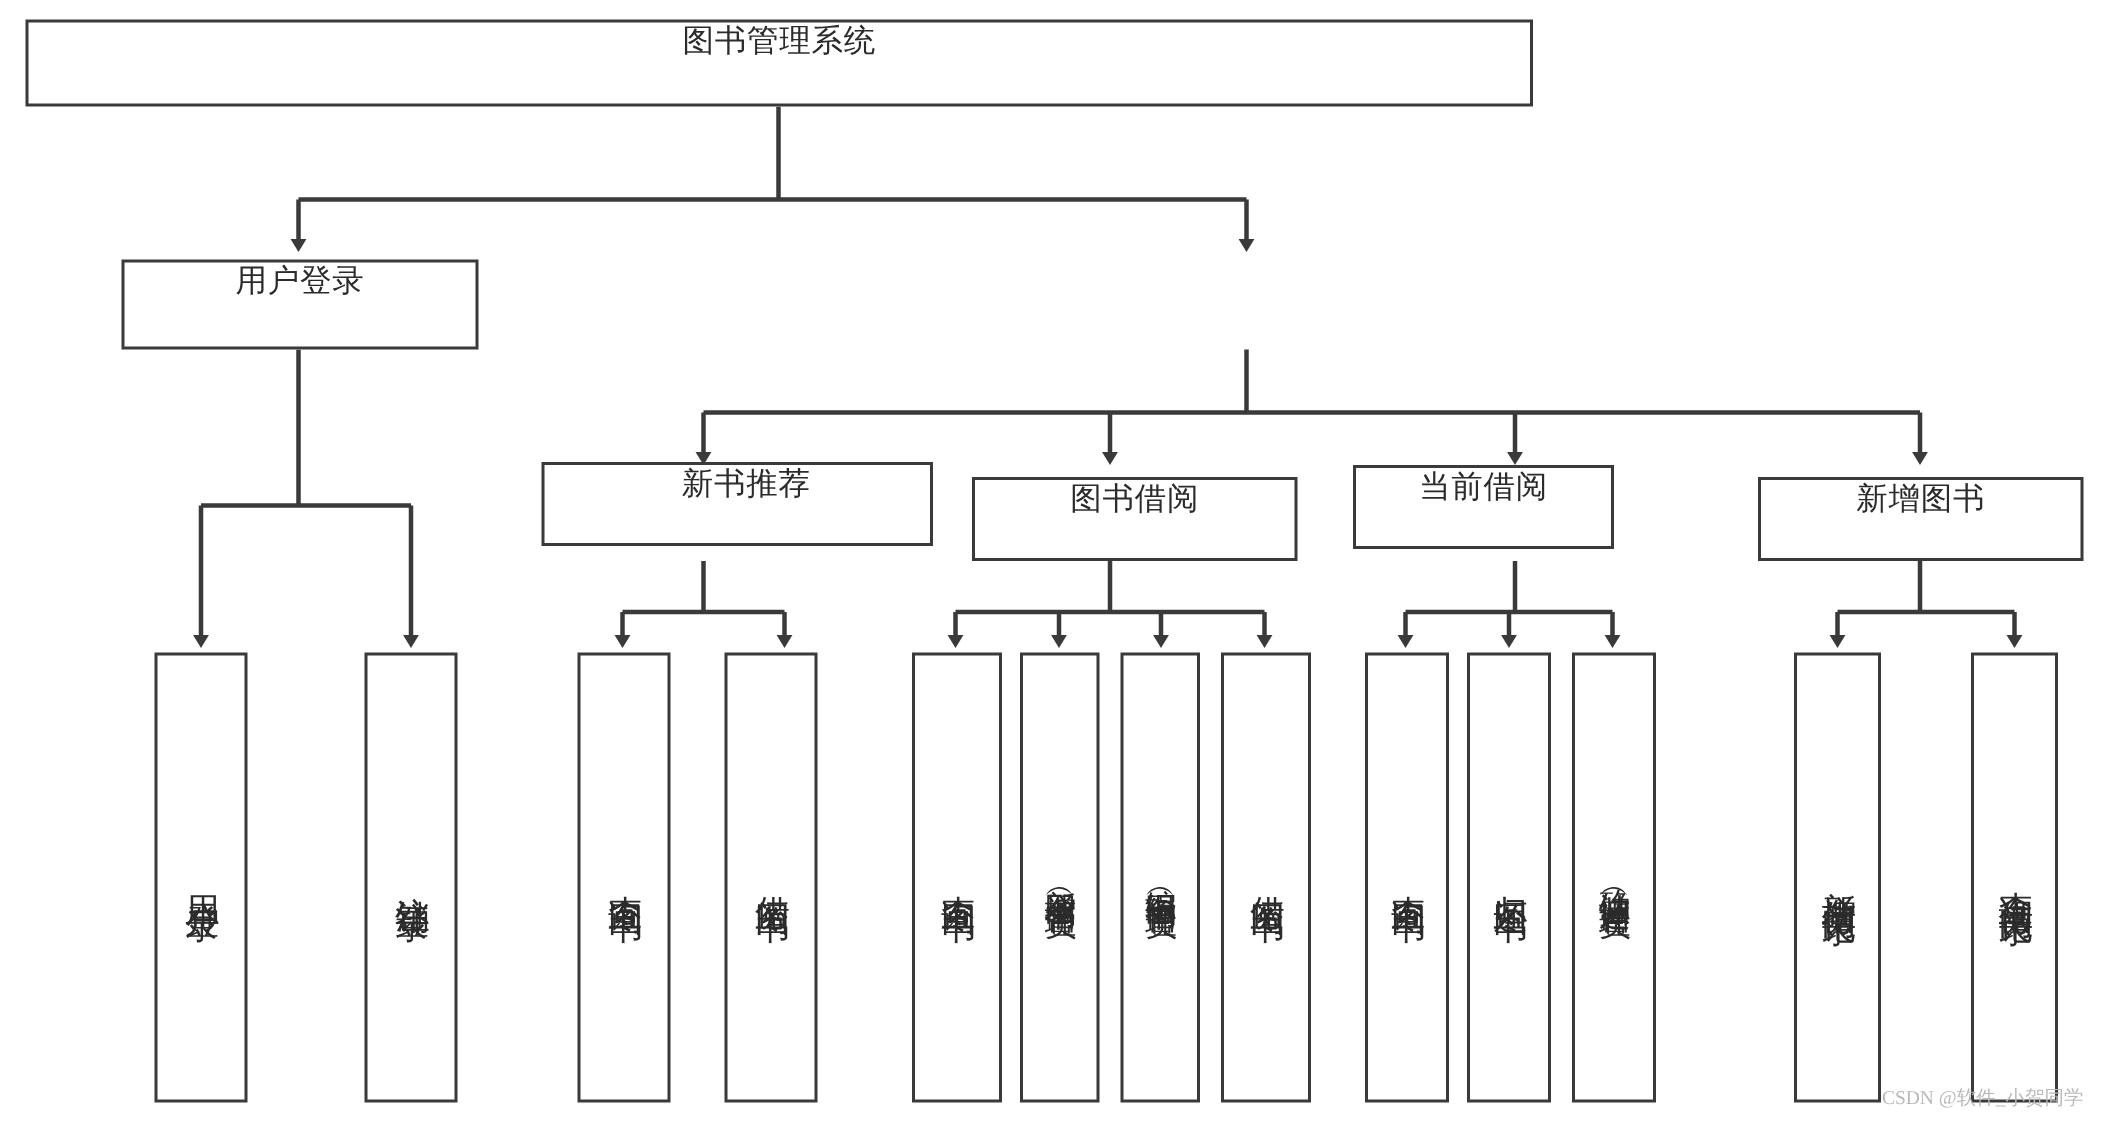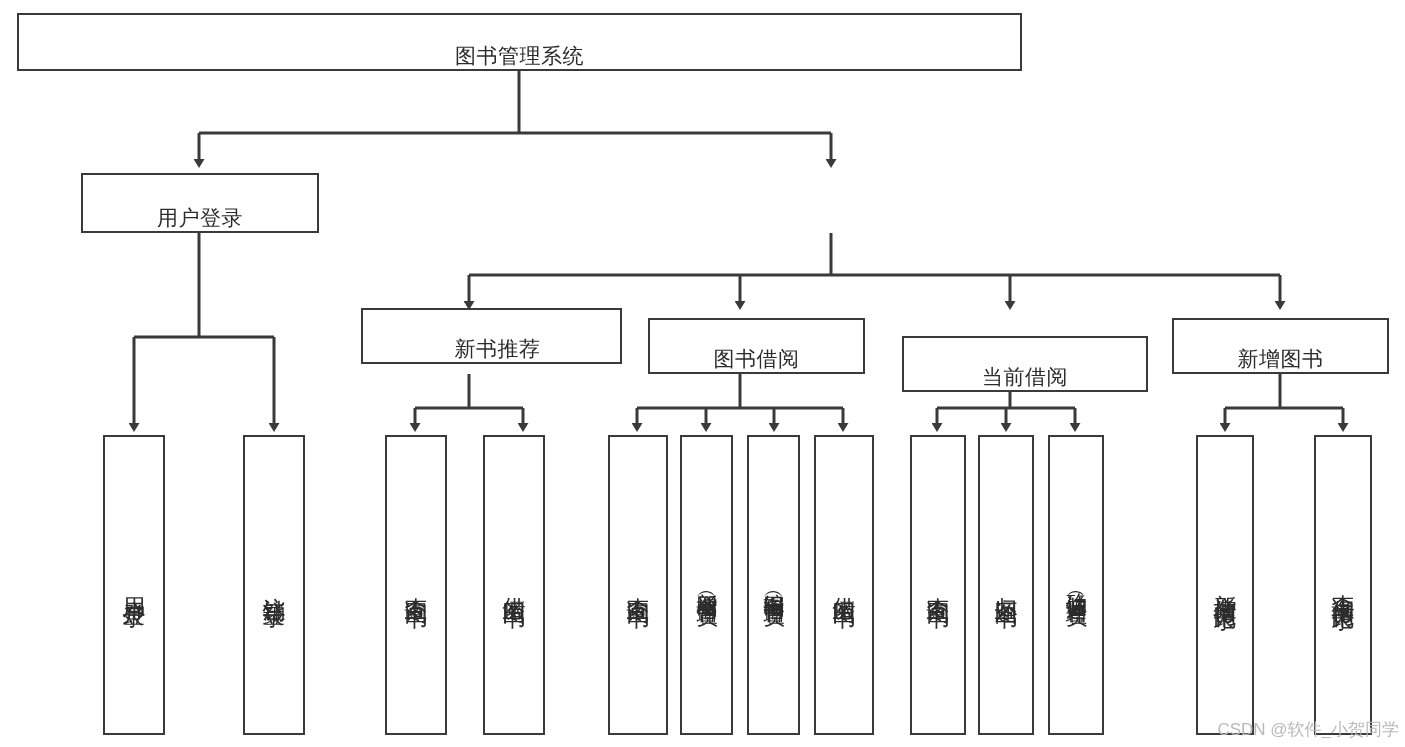--- a/index.html
+++ b/index.html
@@ -22,21 +22,21 @@
     width: 1405px;
     height: 747px;
     pointer-events: none;
   }
   .node {
     position: absolute;
     box-sizing: border-box;
     border: 2px solid #3a3a3a;
     background: #ffffff;
     display: flex;
-    align-items: flex-end;
+    align-items: flex-start;
     justify-content: center;
     color: #2b2b2b;
     z-index: 2;
   }
   .node .label {
     display: block;
     text-align: center;
     line-height: 1.18;
     letter-spacing: 0.5px;
     white-space: nowrap;
@@ -54,27 +54,27 @@
     font-size: 23px;
     letter-spacing: 3px;
     line-height: 1;
   }
   .node.vert.narrow .label {
     font-size: 21px;
     letter-spacing: 2px;
   }
   .watermark {
     position: absolute;
-    right: 6px;
+    right: 16px;
     bottom: 6px;
-    font-size: 17px;
+    font-size: 13px;
     color: #b9b9b9;
     z-index: 5;
     white-space: nowrap;
-    font-family: Liberation Sans, sans-serif;
+    font-family: Liberation Serif, serif;
   }
 </style>
 </head>
 <body>
 
 <div id="canvas">
 
   <svg id="wires" viewBox="0 0 1405 747">
     <defs>
       <marker id="arw" markerWidth="9" markerHeight="11" refX="1" refY="5.5" orient="auto" markerUnits="userSpaceOnUse">
@@ -132,21 +132,21 @@
   <div class="node horiz" style="left:81px; top:173px; width:238px; height:60px;">
     <span class="label">用户登录</span>
   </div>
 
   <div class="node horiz" style="left:361px; top:308px; width:261px; height:56px;padding-left:12px;">
     <span class="label">新书推荐</span>
   </div>
   <div class="node horiz" style="left:648px; top:318px; width:217px; height:56px;">
     <span class="label">图书借阅</span>
   </div>
-  <div class="node horiz" style="left:902px; top:336px; width:246px; height:56px;">
+  <div class="node horiz" style="left:902px; top:310px; width:174px; height:56px;">
     <span class="label">当前借阅</span>
   </div>
   <div class="node horiz" style="left:1172px; top:318px; width:217px; height:56px;">
     <span class="label">新增图书</span>
   </div>
 
   <div class="node vert" style="left:103px; top:435px; width:62px; height:300px;">
     <span class="label">用户登录</span>
   </div>
   <div class="node vert" style="left:243px; top:435px; width:62px; height:300px;">

